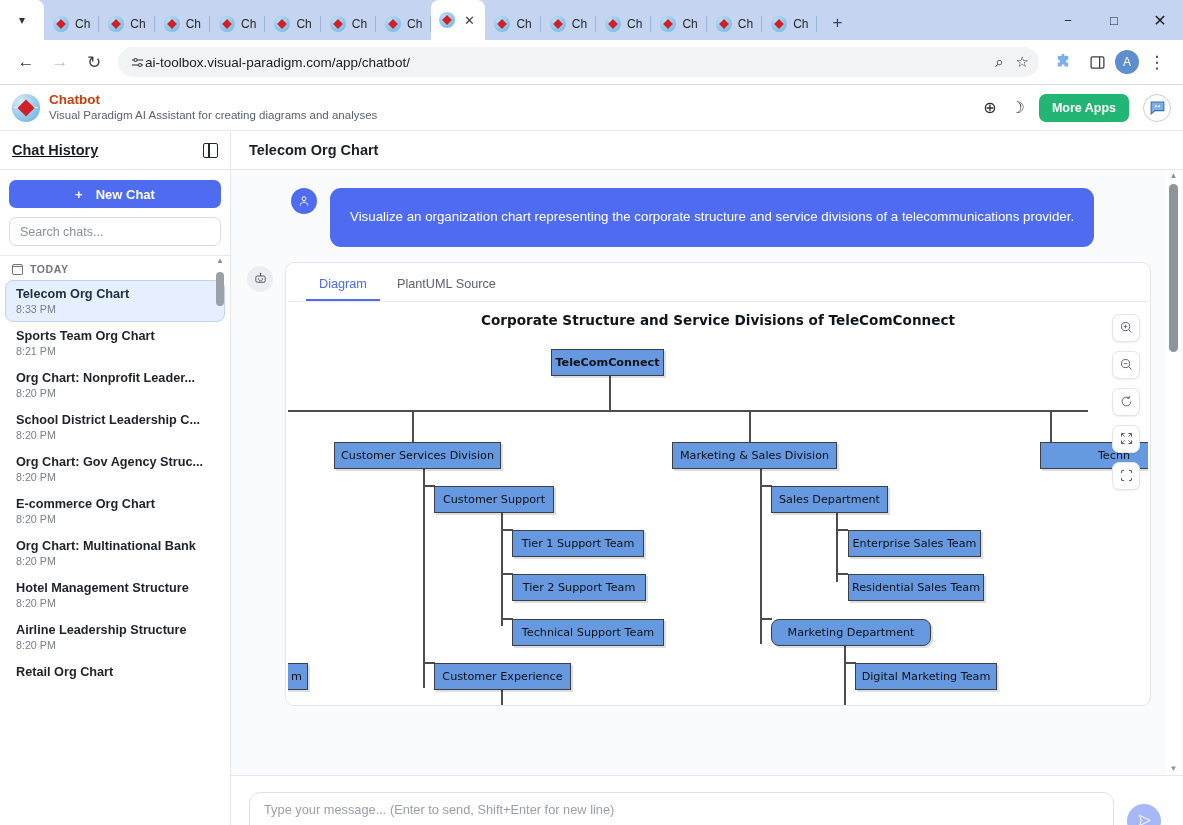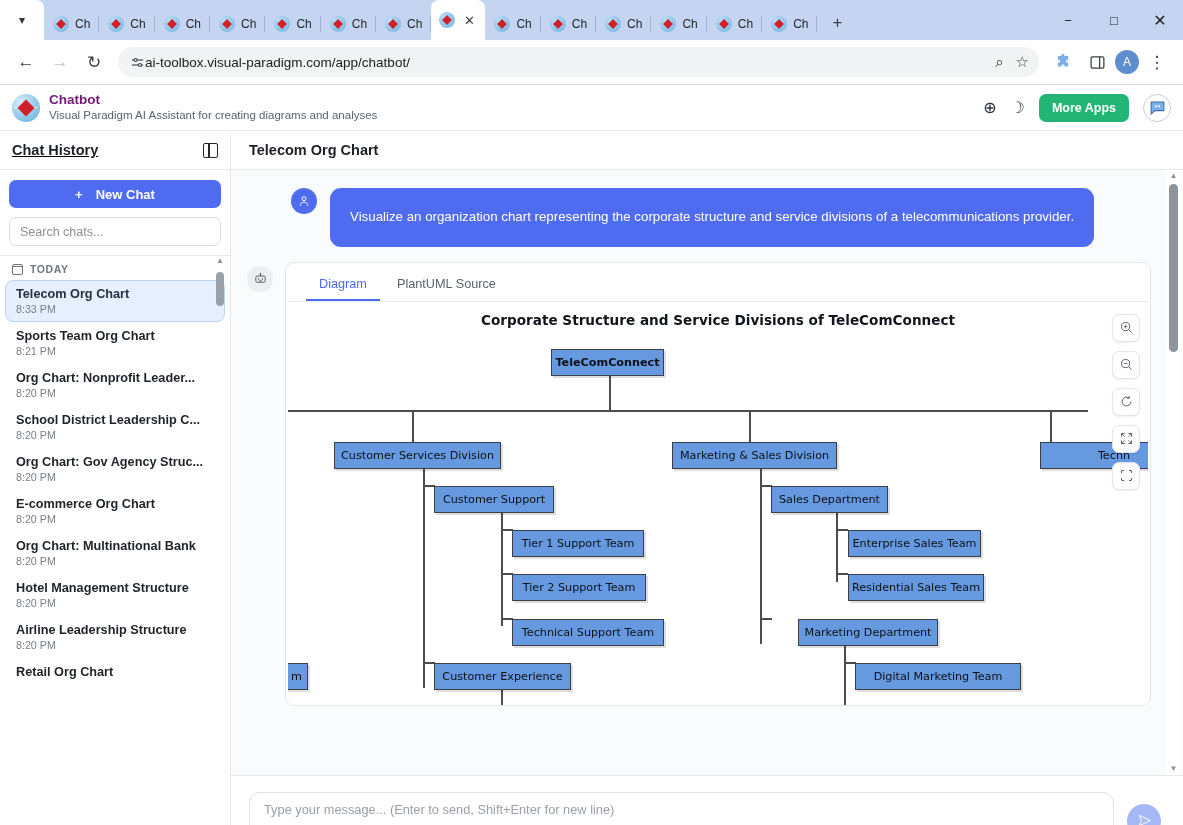--- a/index.html
+++ b/index.html
@@ -122,21 +122,21 @@
   }
   .app-logo::before {
     content:""; position:absolute; left:2px; top:13px; width:24px; height:1px;
     background: rgba(255,255,255,.75);
   }
   .app-logo::after {
     content: ""; position: absolute; left: 50%; top: 50%;
     width: 12px; height: 12px; background: #d0202a;
     transform: translate(-50%,-50%) rotate(45deg);
   }
-  .app-title { font-size: 13.5px; font-weight: bold; color: #701a75; line-height: 1.25; }
+  .app-title { font-size: 13.5px; font-weight: bold; color: #c2410c; line-height: 1.25; }
   .app-sub { font-size: 11.5px; color: #5a6270; line-height: 1.3; }
   .hdr-right { margin-left: auto; display: flex; align-items: center; gap: 14px; }
   .hdr-ico { font-size: 16px; color: #2b3038; }
   .more-apps-btn {
     background: #22b573; color: #fff;
     font-size: 12.5px; font-weight: bold;
     padding: 7px 13px; border-radius: 7px;
     border: none;
   }
   .hdr-avatar {
@@ -622,22 +622,22 @@
 
               <div class="node" style="left:146px;top:184px;width:120px;height:27px;">Customer Support</div>
               <div class="node" style="left:224px;top:228px;width:132px;height:27px;">Tier 1 Support Team</div>
               <div class="node" style="left:224px;top:272px;width:134px;height:27px;">Tier 2 Support Team</div>
               <div class="node" style="left:224px;top:317px;width:152px;height:27px;">Technical Support Team</div>
               <div class="node" style="left:146px;top:361px;width:137px;height:27px;">Customer Experience</div>
 
               <div class="node" style="left:483px;top:184px;width:117px;height:27px;">Sales Department</div>
               <div class="node" style="left:560px;top:228px;width:133px;height:27px;">Enterprise Sales Team</div>
               <div class="node" style="left:560px;top:272px;width:136px;height:27px;">Residential Sales Team</div>
-              <div class="node" style="left:510px;top:317px;width:140px;height:27px;">Marketing Department</div>
-              <div class="node" style="left:567px;top:361px;width:166px;height:27px;">Digital Marketing Team</div>
+              <div class="node" style="left:483px;top:317px;width:160px;height:27px;border-radius:8px;">Marketing Department</div>
+              <div class="node" style="left:567px;top:361px;width:142px;height:27px;">Digital Marketing Team</div>
 
               <div class="node" style="left:-20px;top:361px;width:40px;height:27px;justify-content:flex-end;padding-right:5px;">m</div>
 
             </div>
 
             <div class="dg-controls">
               <div class="dg-btn">
                 <svg width="15" height="15" viewBox="0 0 24 24">
                   <circle cx="10.5" cy="10.5" r="6.5" fill="none" stroke="#5a6069" stroke-width="1.6"></circle>
                   <line x1="15.3" y1="15.3" x2="20" y2="20" stroke="#5a6069" stroke-width="1.6"></line>

